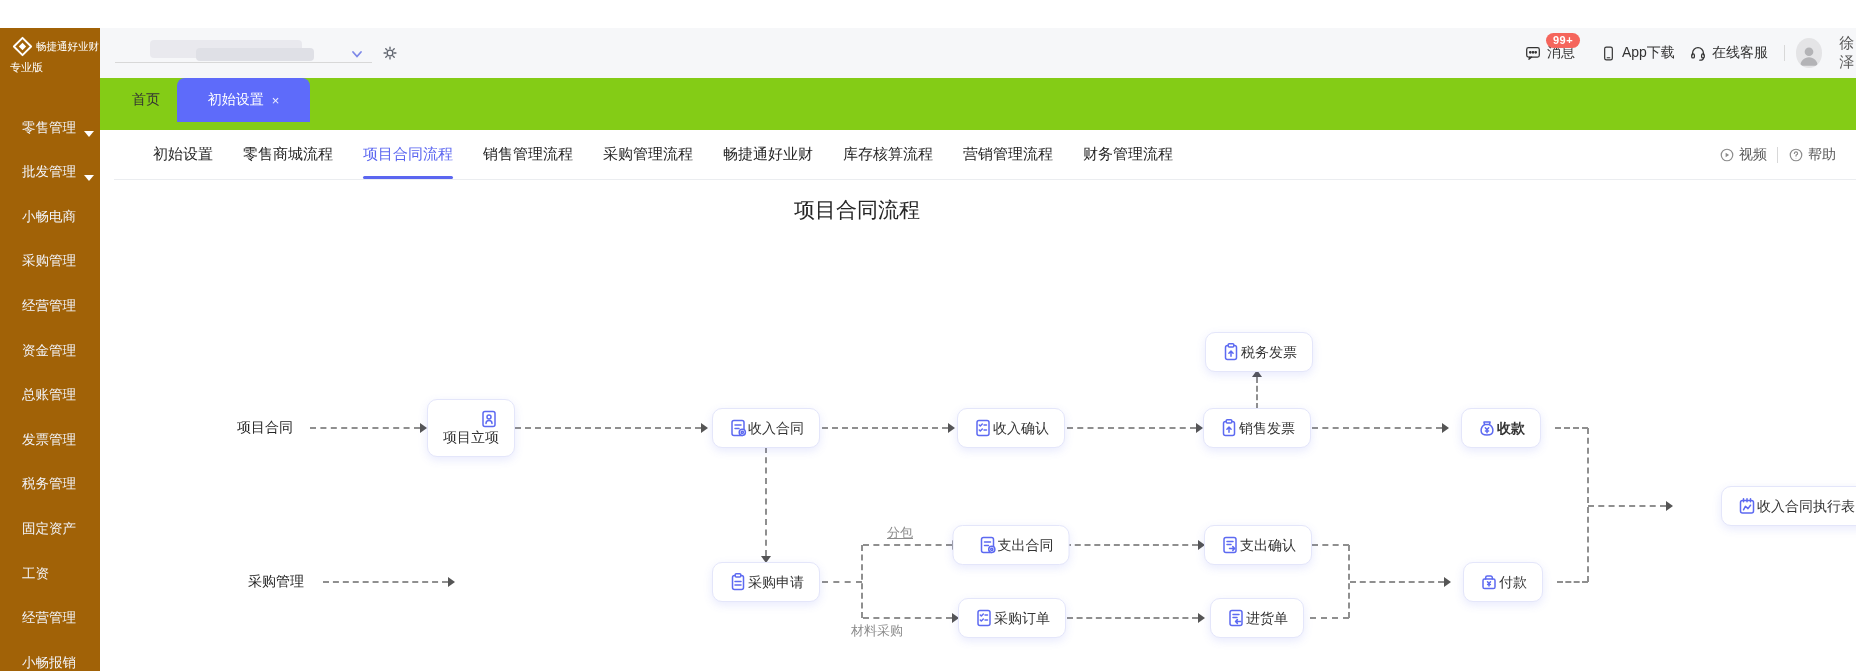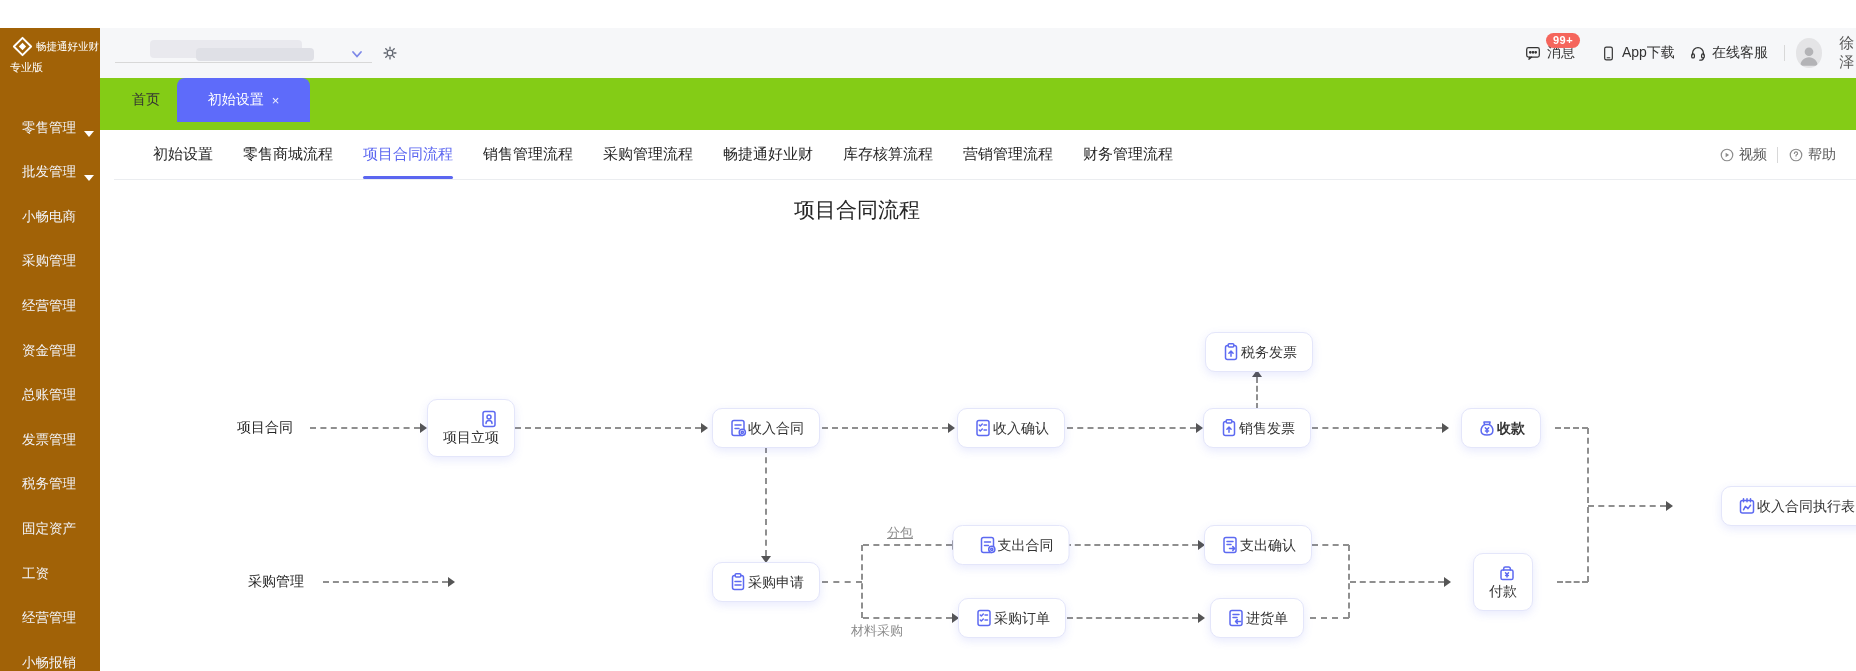--- a/index.html
+++ b/index.html
@@ -420,21 +420,21 @@
     <span class="ic">
         <svg viewBox="0 0 20 20" width="20" height="20" fill="none" stroke="#5d6af1" stroke-width="1.5" stroke-linecap="round" stroke-linejoin="round">
           <rect x="4" y="2.5" width="12" height="15" rx="2"></rect>
           <line x1="7" y1="6.5" x2="13" y2="6.5"></line>
           <line x1="7" y1="9.5" x2="11" y2="9.5"></line>
           <path d="M14.7 13.5H9.5 m1.9-1.9-1.9 1.9 1.9 1.9"></path>
         </svg>
       </span>
     <span>进货单</span>
   </div>
-  <div class="node" style="left:1503px;top:582px;flex-direction:column;">
+  <div class="node" style="left:1503px;top:582px;">
     <span class="ic">
         <svg viewBox="0 0 20 20" width="20" height="20" fill="none" stroke="#5d6af1" stroke-width="1.5" stroke-linecap="round" stroke-linejoin="round">
           <rect x="4" y="7" width="12" height="9.5" rx="1.6"></rect>
           <path d="M6.7 7V5.6A1.6 1.6 0 0 1 8.3 4h3.4a1.6 1.6 0 0 1 1.6 1.6V7"></path>
           <path d="M8.5 9.8 10 11.5l1.5-1.7 M10 11.5v2.6 M8.6 12.5h2.8"></path>
         </svg>
       </span>
     <span>付款</span>
   </div>
 </div>

